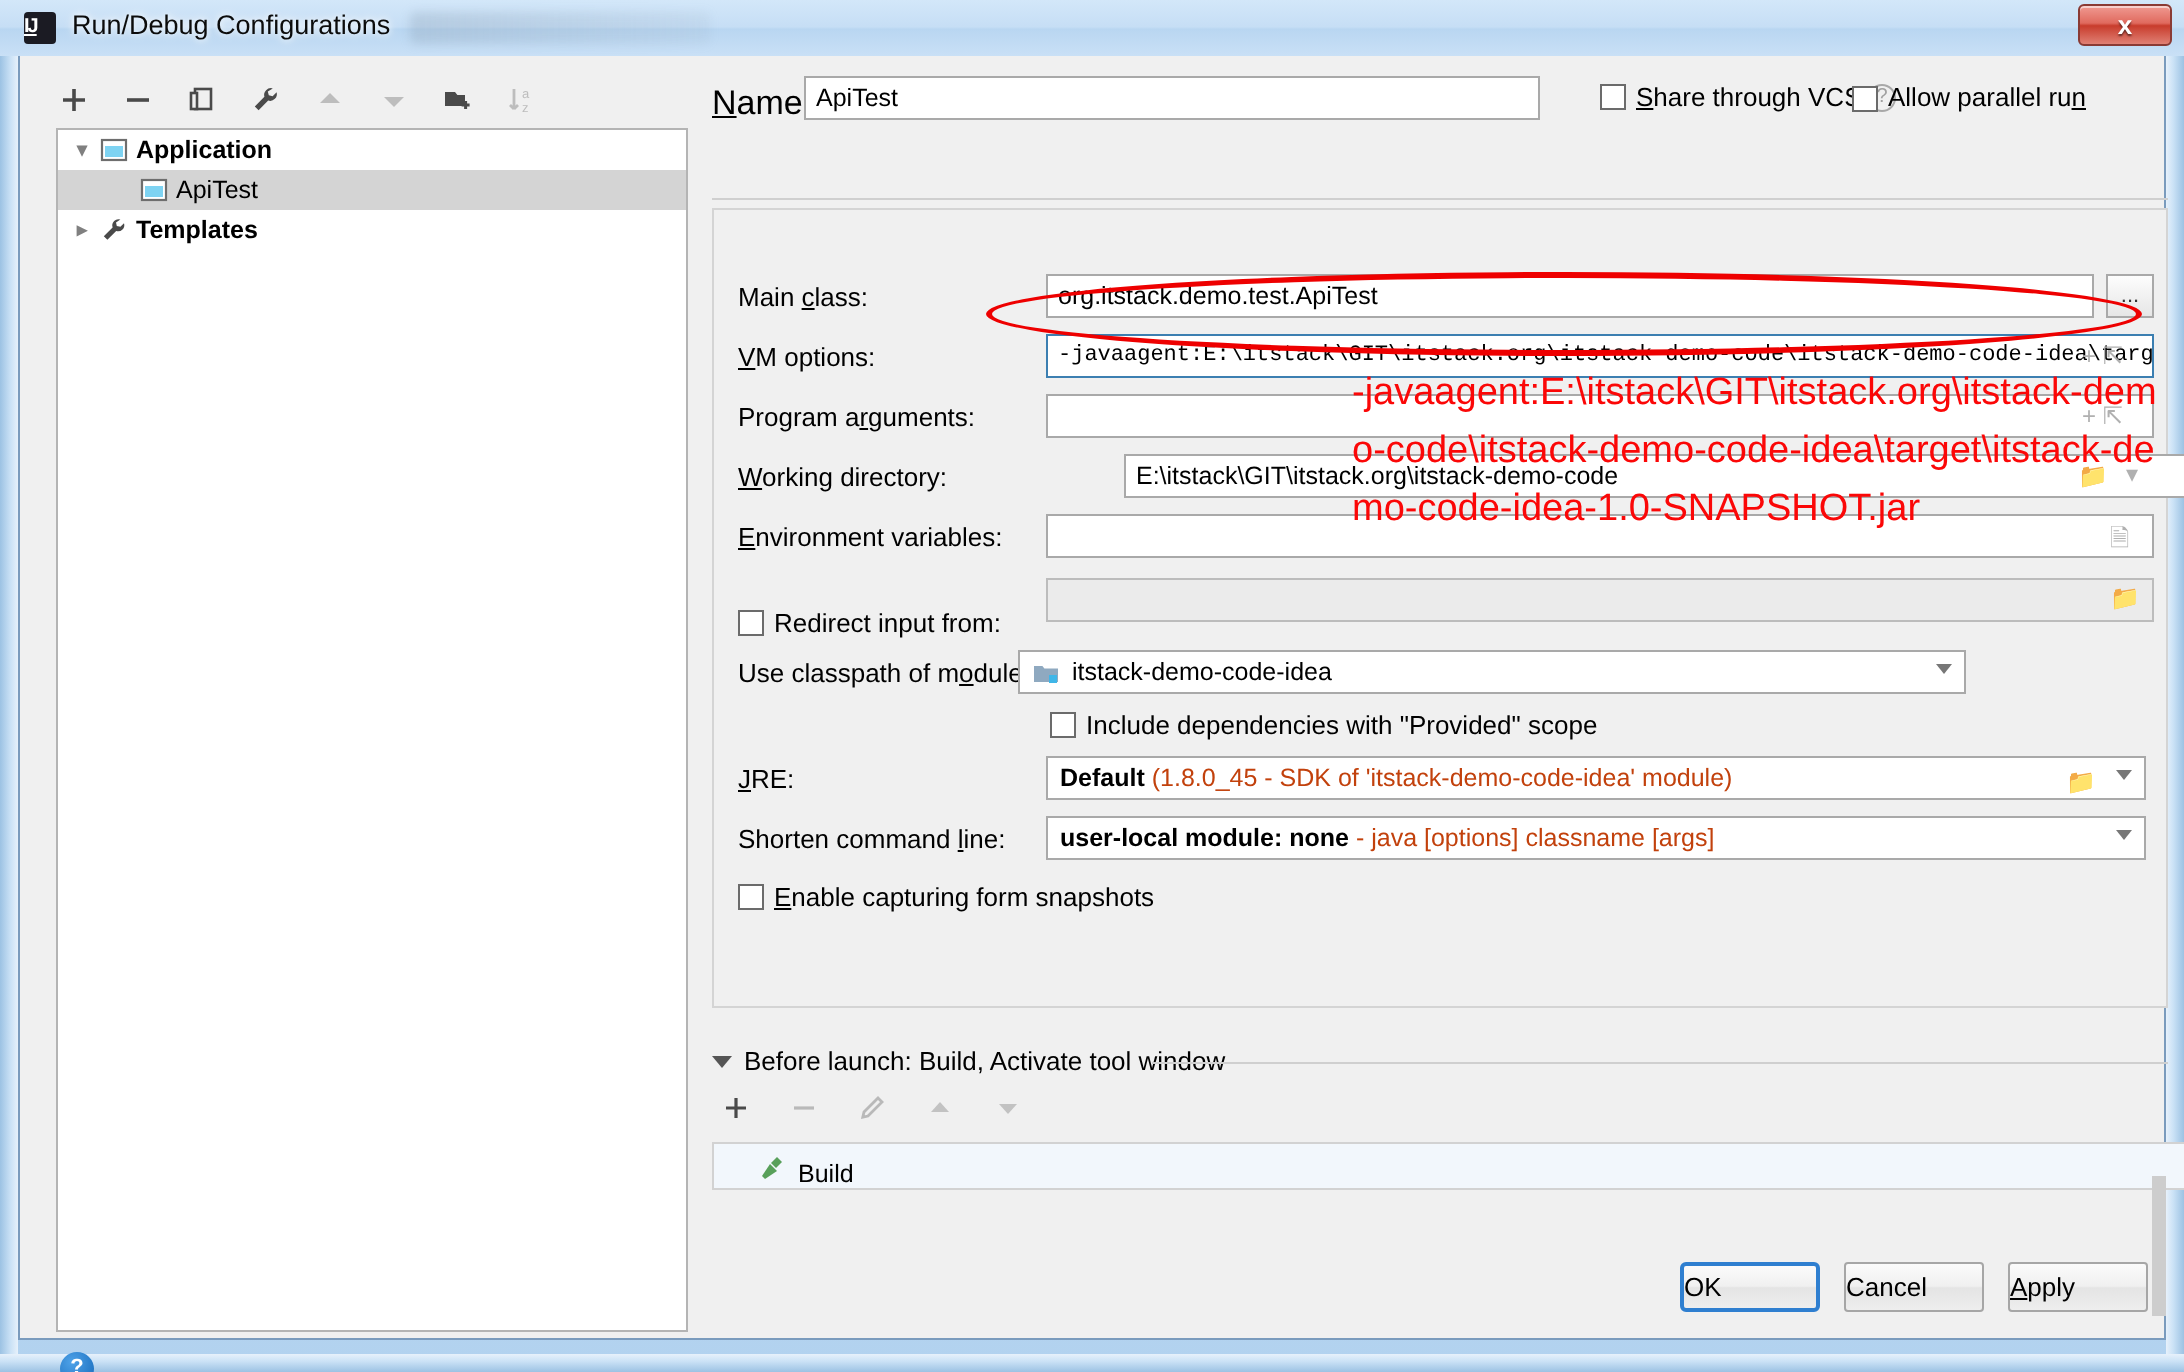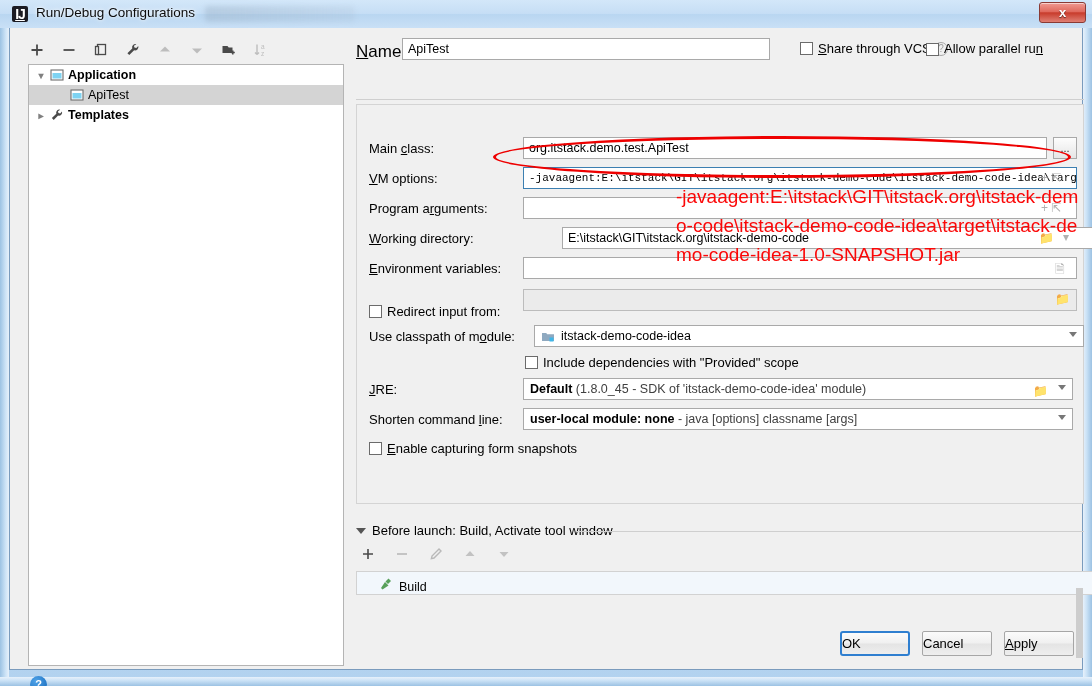--- a/index.html
+++ b/index.html
@@ -28,22 +28,22 @@
                   background: linear-gradient(to top, #9cc2e3 0%, #cbe2f6 60%, #e7f1fb 100%); }
 
   
   #titlebar {
     position: absolute; left: 0; top: 0; width: 1092px; height: 28px;
     background: linear-gradient(to bottom,#d3e7f9 0%, #c6def5 48%, #b9d6f1 52%, #c9e0f6 100%);
   }
   #title-icon {
     position: absolute; left: 12px; top: 6px; width: 16px; height: 16px;
     background: #1b1b23; border-radius: 2px;
-    color: #fff; font-size: 14px; font-weight: bold; line-height: 16px;
-    text-align: center; letter-spacing: -1px; text-decoration: underline;
+    color: #fff; font-size: 10px; font-weight: bold; line-height: 16px;
+    text-align: left; letter-spacing: -1px; text-decoration: underline;
   }
   #title-text {
     position: absolute; left: 36px; top: 5px;
     font-size: 13.5px; color: #0c0c0c;
     text-shadow: 0 0 3px rgba(255,255,255,.9), 0 0 6px rgba(255,255,255,.8);
   }
   #title-ghost {
     position: absolute; left: 205px; top: 6px; width: 150px; height: 16px;
     background: linear-gradient(to right, rgba(140,160,180,.30), rgba(140,160,180,.10));
     filter: blur(2.5px); border-radius: 3px;
@@ -191,21 +191,21 @@
     position: absolute; height: 22px; border: 1px solid #a9a9a9;
     background: #fff; font-size: 12.5px; color:#000;
     padding: 0 22px 0 6px; line-height: 20px; cursor: pointer;
     white-space: nowrap; overflow: hidden;
   }
   .combo .chev {
     position: absolute; right: 6px; top: 6px;
     width: 0; height: 0; border-left: 4px solid transparent;
     border-right: 4px solid transparent; border-top: 5px solid #777;
   }
-  .gray { color: #404040; }
+  .gray { color: #c2410c; }
   .bold { font-weight: bold; }
   .inline-check {
     position: absolute; display: flex; align-items: center; gap: 5px;
     font-size: 13px; color: #000; cursor: pointer;
   }
   .expand-ico {
     position: absolute; color: #b0b0b0; font-size: 12px; cursor: pointer;
     user-select: none;
   }
 
@@ -418,21 +418,21 @@
         <div class="expand-ico" style="left:698px; top:155px;">🗎</div>
 
         <div class="inline-check" style="left:12px; top:188px;margin-top:11px;">
           <span class="cbox"></span>
           <span>Redirect input from:</span>
         </div>
         <div class="finput disabled" style="left:166px; top:184px; width:554px;"></div>
         <div class="expand-ico" style="left:698px; top:187px;">📁</div>
 
         <div class="flabel" style="left:12px; top:224px;">Use classpath of m<u>o</u>dule:</div>
-        <div class="combo" style="left:177px; top:220px; width:550px; padding-left:26px;">
+        <div class="combo" style="left:152px; top:220px; width:474px; padding-left:26px;">
           <span style="position:absolute;left:6px;top:4px;">
             <svg width="14" height="14" viewBox="0 0 14 14">
               <path d="M1 3h4.2l1 1.3H13V11H1z" fill="#8fa9c0"></path>
               <rect x="8.5" y="7.5" width="4" height="4" fill="#3fb6e8"></rect>
             </svg>
           </span>
           <span>itstack-demo-code-idea</span>
           <span class="chev"></span>
         </div>
 

